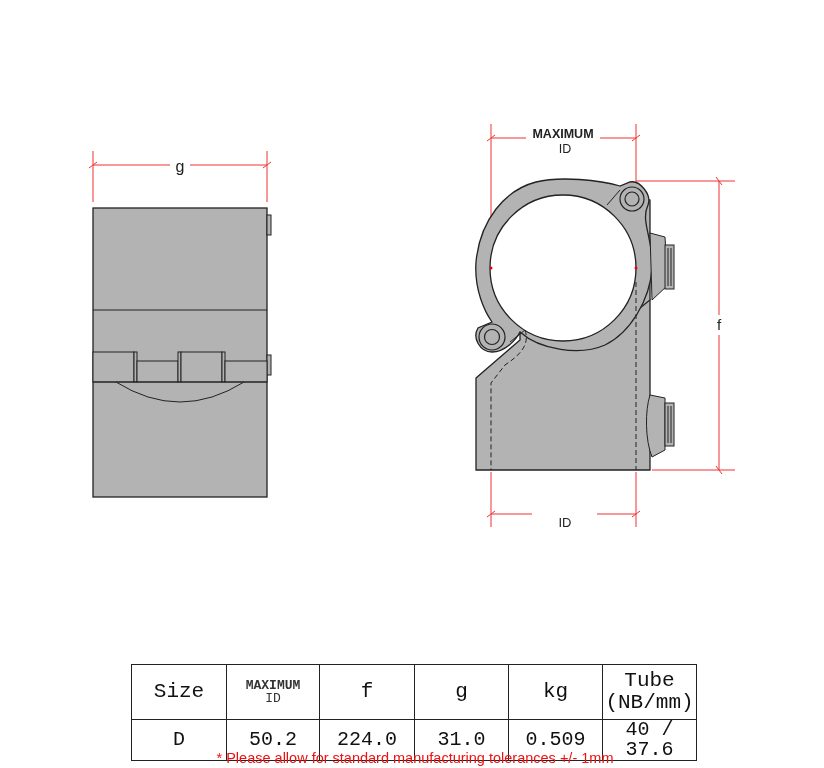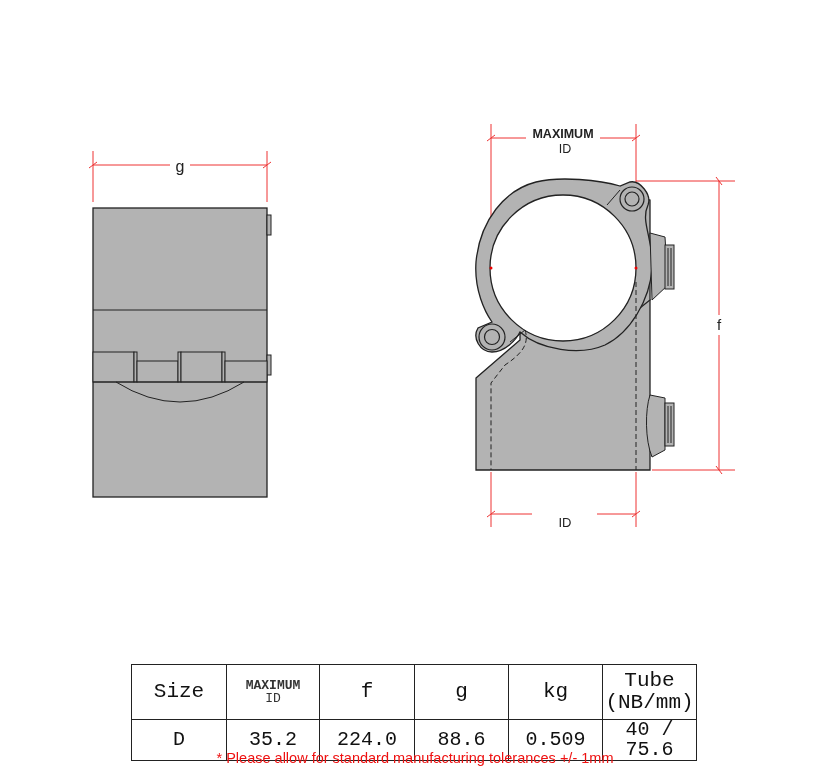--- a/index.html
+++ b/index.html
@@ -137,22 +137,22 @@
     <th style="width:94px">f</th>
     <th style="width:93px">g</th>
     <th style="width:93px">kg</th>
     <th style="width:93px">
       <span style="display:block">Tube</span>
       <span style="display:block">(NB/mm)</span>
     </th>
   </tr>
   <tr>
     <td>D</td>
-    <td>35.2</td>
+    <td>50.2</td>
     <td>224.0</td>
-    <td>88.6</td>
+    <td>31.0</td>
     <td>0.509</td>
-    <td>40 / 75.6</td>
+    <td>40 / 37.6</td>
   </tr>
 </tbody>
   </table>
 
 <div class="note">* Please allow for standard manufacturing tolerances +/- 1mm</div>
 
 </body></html>

